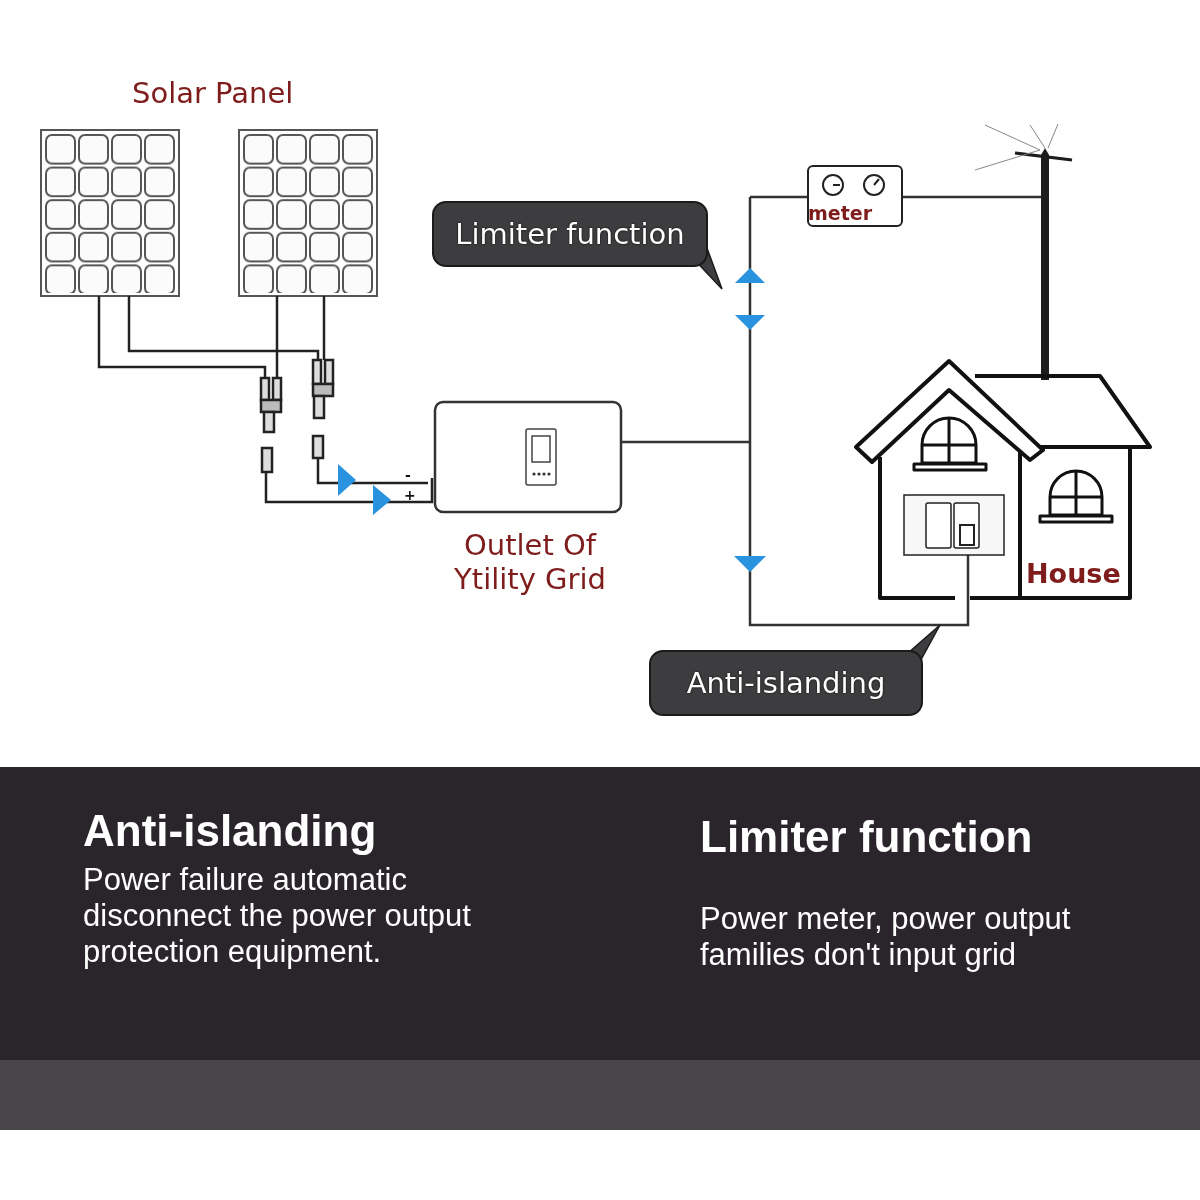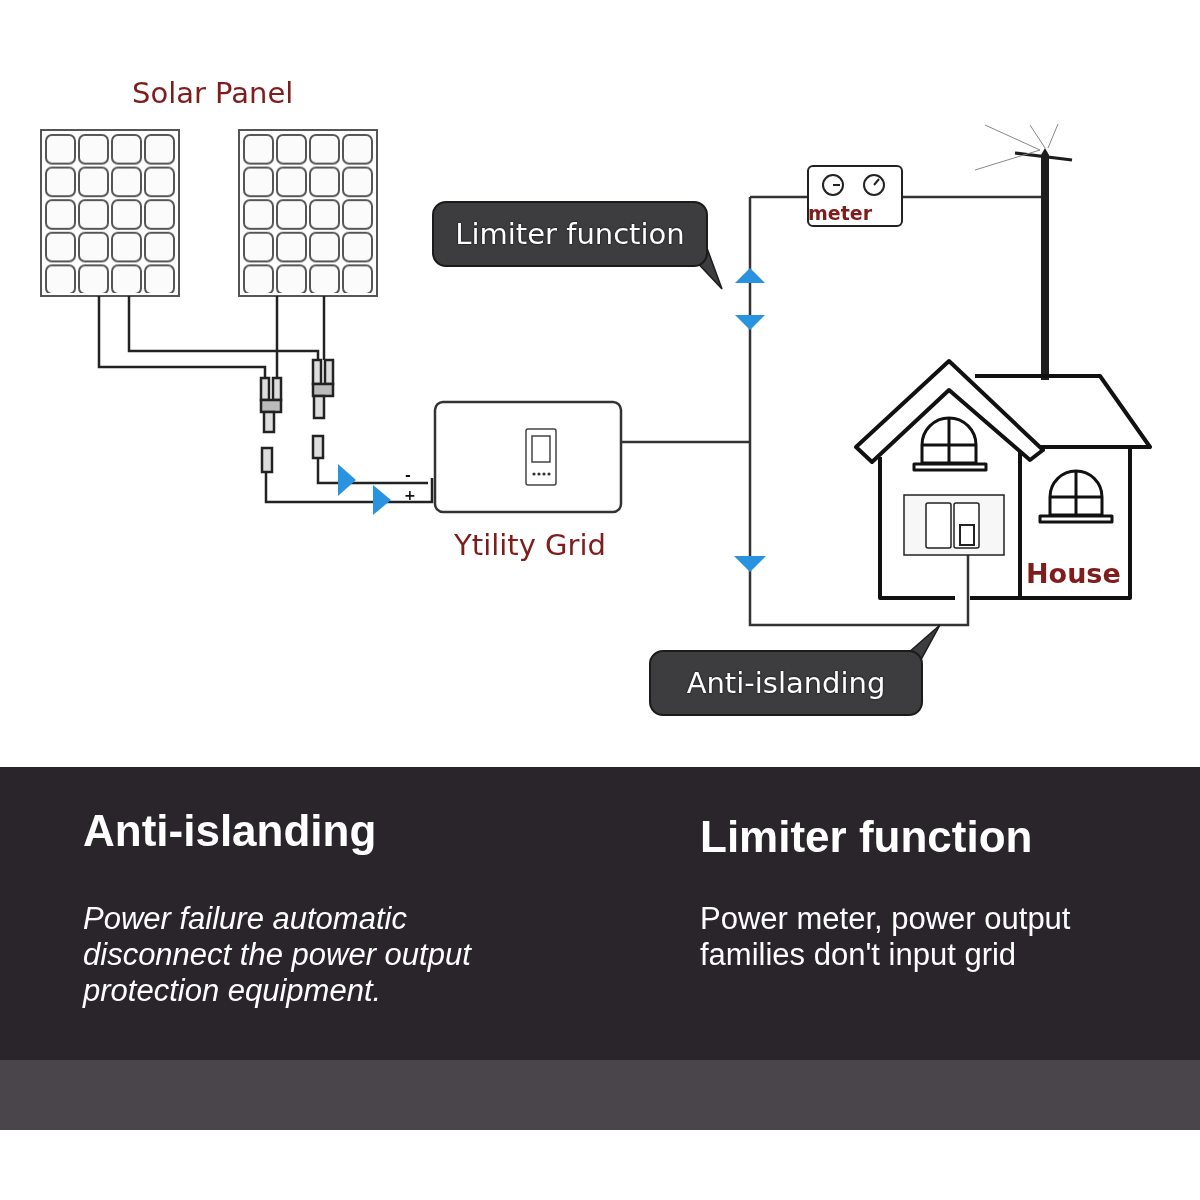--- a/index.html
+++ b/index.html
@@ -15,21 +15,21 @@
   #bubble-limiter { left:432px; top:201px; width:272px; height:62px; }
   #bubble-anti { left:649px; top:650px; width:270px; height:62px; }
   #meter-label { left:808px; top:202px; width:94px; text-align:left; font-size:19px; font-weight:bold; }
   #house-label { left:1026px; top:558px; font-size:27px; font-weight:bold; }
   #band { position:absolute; left:0; top:767px; width:1200px; height:293px; background:#29252b; }
   #band2 { position:absolute; left:0; top:1060px; width:1200px; height:70px; background:#4a454b; }
   .band-h { position:absolute; color:#fff; font-family:"Liberation Sans", sans-serif; font-weight:bold; font-size:44px; }
   .band-p { position:absolute; color:#fff; font-family:"Liberation Sans", sans-serif; font-size:31px; line-height:36px; white-space:pre-line; }
   #h-anti { left:83px; top:806px; }
   #h-lim { left:700px; top:812px; }
-  #p-anti { left:83px; top:901px; width:470px;font-style:italic; }
+  #p-anti { left:83px; top:862px; width:470px; }
   #p-lim { left:700px; top:901px; width:470px; }
 </style>
 </head>
 <body>
 
 <svg id="diagram" viewBox="0 0 1200 760" xmlns="http://www.w3.org/2000/svg">
   <defs>
     <pattern id="cells" x="44" y="133" width="33" height="32.6" patternUnits="userSpaceOnUse">
       <rect x="2" y="2" width="29" height="28.6" rx="6" fill="#fbfbfb" stroke="#555" stroke-width="2"></rect>
     </pattern>
@@ -140,20 +140,21 @@
     <rect x="926" y="503" width="25" height="45" rx="2" fill="#fff"></rect>
     <rect x="954" y="503" width="25" height="45" rx="2" fill="#fff"></rect>
     <path d="M960,525 L960,545 L974,545 L974,525 Z" fill="#fff" stroke-width="2"></path>
   </g>
 
   <text></text>
 </svg>
 
 <div class="lbl" id="solar-title">Solar Panel</div>
 <div class="lbl" id="outlet-title">
+  <div>Outlet Of</div>
   <div>Ytility Grid</div>
 </div>
 <div class="bubble" id="bubble-limiter">Limiter function</div>
 <div class="bubble" id="bubble-anti">Anti-islanding</div>
 <div class="lbl" id="meter-label">meter</div>
 <div class="lbl" id="house-label">House</div>
 
 <div id="band"></div>
 <div id="band2"></div>
 

